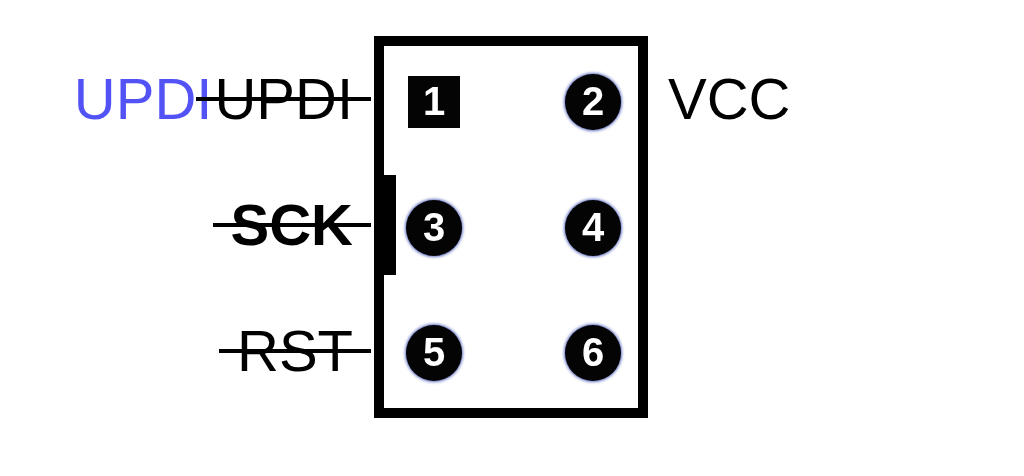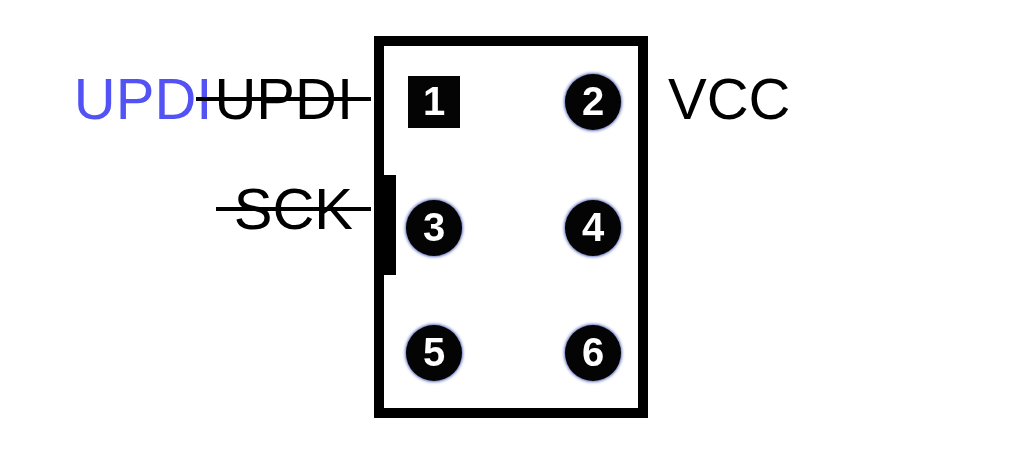--- a/index.html
+++ b/index.html
@@ -112,21 +112,21 @@
     height: 4px;
     margin-top: -2px;
     background: #000000;
   }
 
   .alt-name {
     display: inline-block;
   }
 
   .row-label-1 { top: 70px; }
-  .row-label-2 { top: 180px; }
+  .row-label-2 { top: 196px; font-weight: bold; }
   .row-label-3 { top: 322px; }
 </style>
 </head>
 <body>
 
 <div id="stage">
 
   <div class="connector-body"></div>
   <div class="connector-notch"></div>
 
@@ -150,20 +150,23 @@
   </div>
 
   <div class="label label-left row-label-1">
     <span class="alt-name" id="updi-alt" style="color: rgb(82, 82, 245);">UPDI</span><span class="strike">UPDI</span>
   </div>
 
   <div class="label label-left row-label-2">
     <span class="strike">SCK</span>
   </div>
 
+  <div class="label label-left row-label-3">
+    <span class="strike">RST</span>
+  </div>
 
   <div class="label label-right row-label-1">
     <span>VCC</span>
   </div>
 
 
 
 </div>
 
 </body></html>

